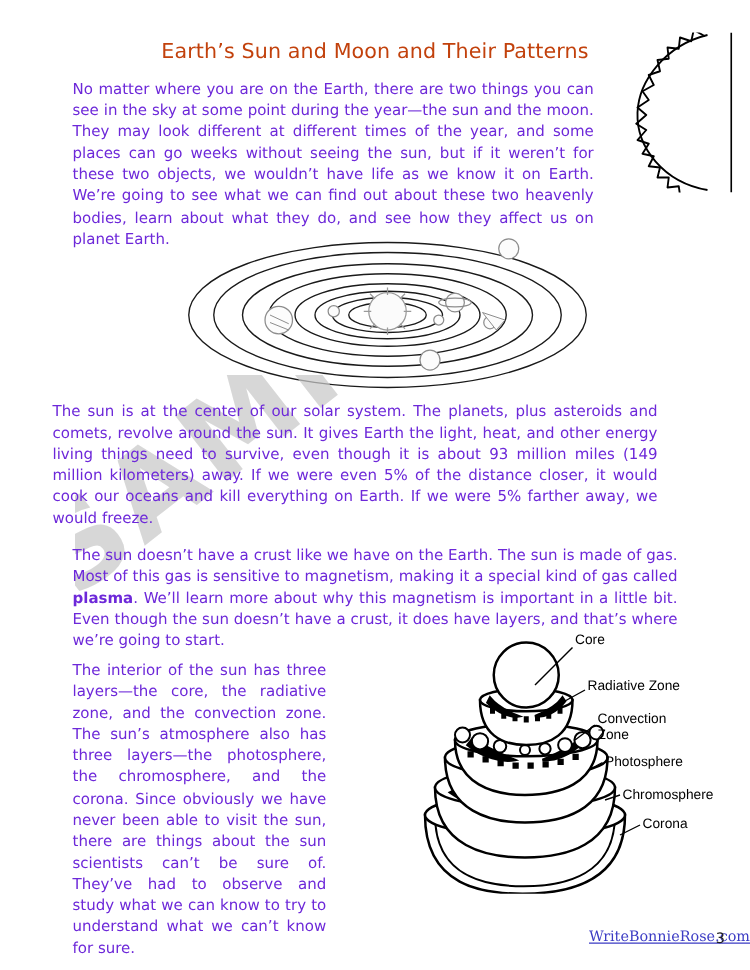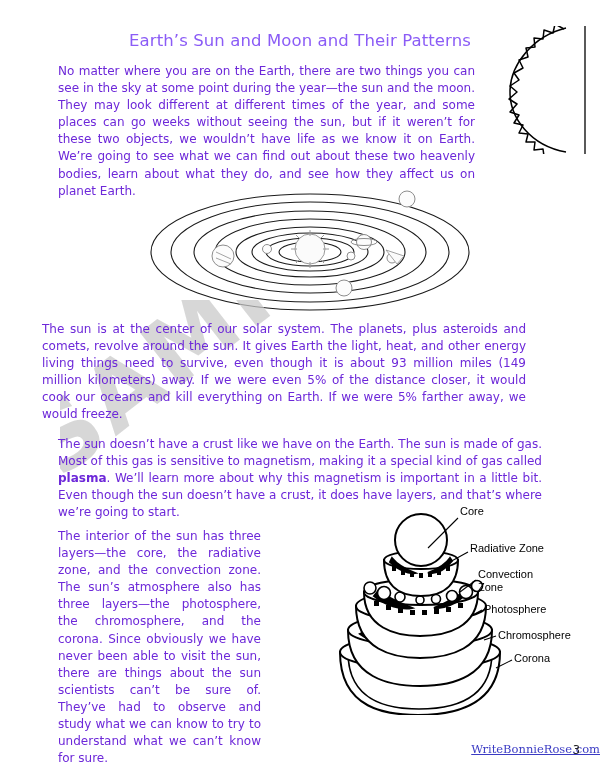--- a/index.html
+++ b/index.html
@@ -19,21 +19,21 @@
 
   
   .doc-title {
     position: absolute;
     top: 31px;
     left: 0;
     width: 600px;
     text-align: center;
     font-size: 16.5px;
     letter-spacing: 0.1px;
-    color: #8b5cf6;
+    color: #c2410c;
   }
 
   
   .sun-corner {
     position: absolute;
     top: 26px;
     left: 481px;
     width: 119px;
     height: 128px;
   }

